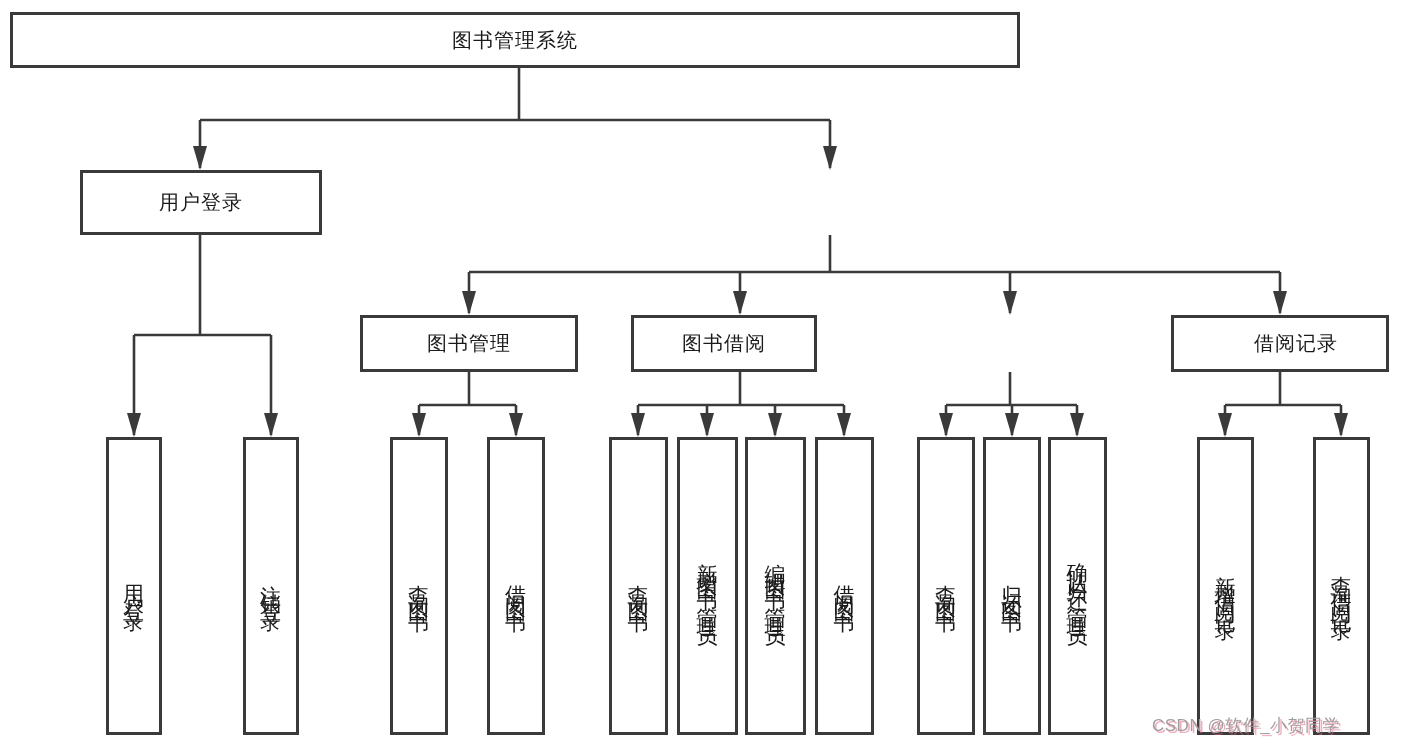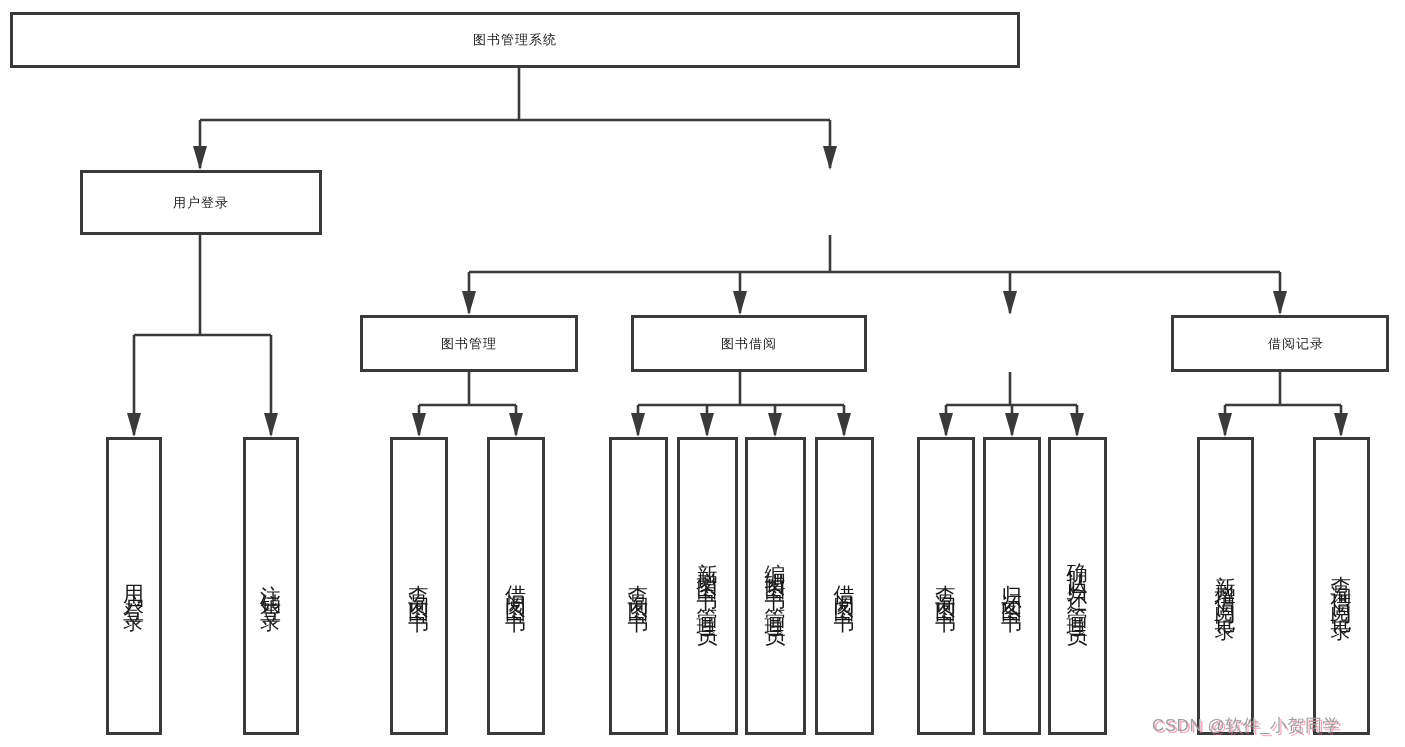--- a/index.html
+++ b/index.html
@@ -41,21 +41,21 @@
   .node{
     position:absolute;
     background:var(--box-fill);
     border:3px solid var(--box-border);
     display:flex;
     align-items:center;
     justify-content:center;
     color:var(--text);
   }
   .hnode{
-    font-size:13px;
+    font-size:20px;
     letter-spacing:1px;
     white-space:nowrap;
   }
   .leaf{
     font-size:21px;
   }
   .vlabel{
     writing-mode:vertical-rl;
     text-orientation:mixed;
     letter-spacing:9px;
@@ -146,21 +146,21 @@
     <span>图书管理系统</span>
   </div>
 
   <div class="node hnode" style="left:80px;top:170px;width:242px;height:65px;">
     <span>用户登录</span>
   </div>
 
   <div class="node hnode" style="left:360px;top:315px;width:218px;height:57px;">
     <span>图书管理</span>
   </div>
-  <div class="node hnode" style="left:631px;top:315px;width:236px;height:57px;">
+  <div class="node hnode" style="left:631px;top:315px;width:186px;height:57px;">
     <span>图书借阅</span>
   </div>
   <div class="node hnode" style="left:1171px;top:315px;width:218px;height:57px;padding-left:32px;">
     <span>借阅记录</span>
   </div>
 
   <div class="node leaf" style="left:106px;top:437px;width:56px;height:298px;">
     <span class="vlabel">用户登录</span>
   </div>
   <div class="node leaf" style="left:243px;top:437px;width:56px;height:298px;">

